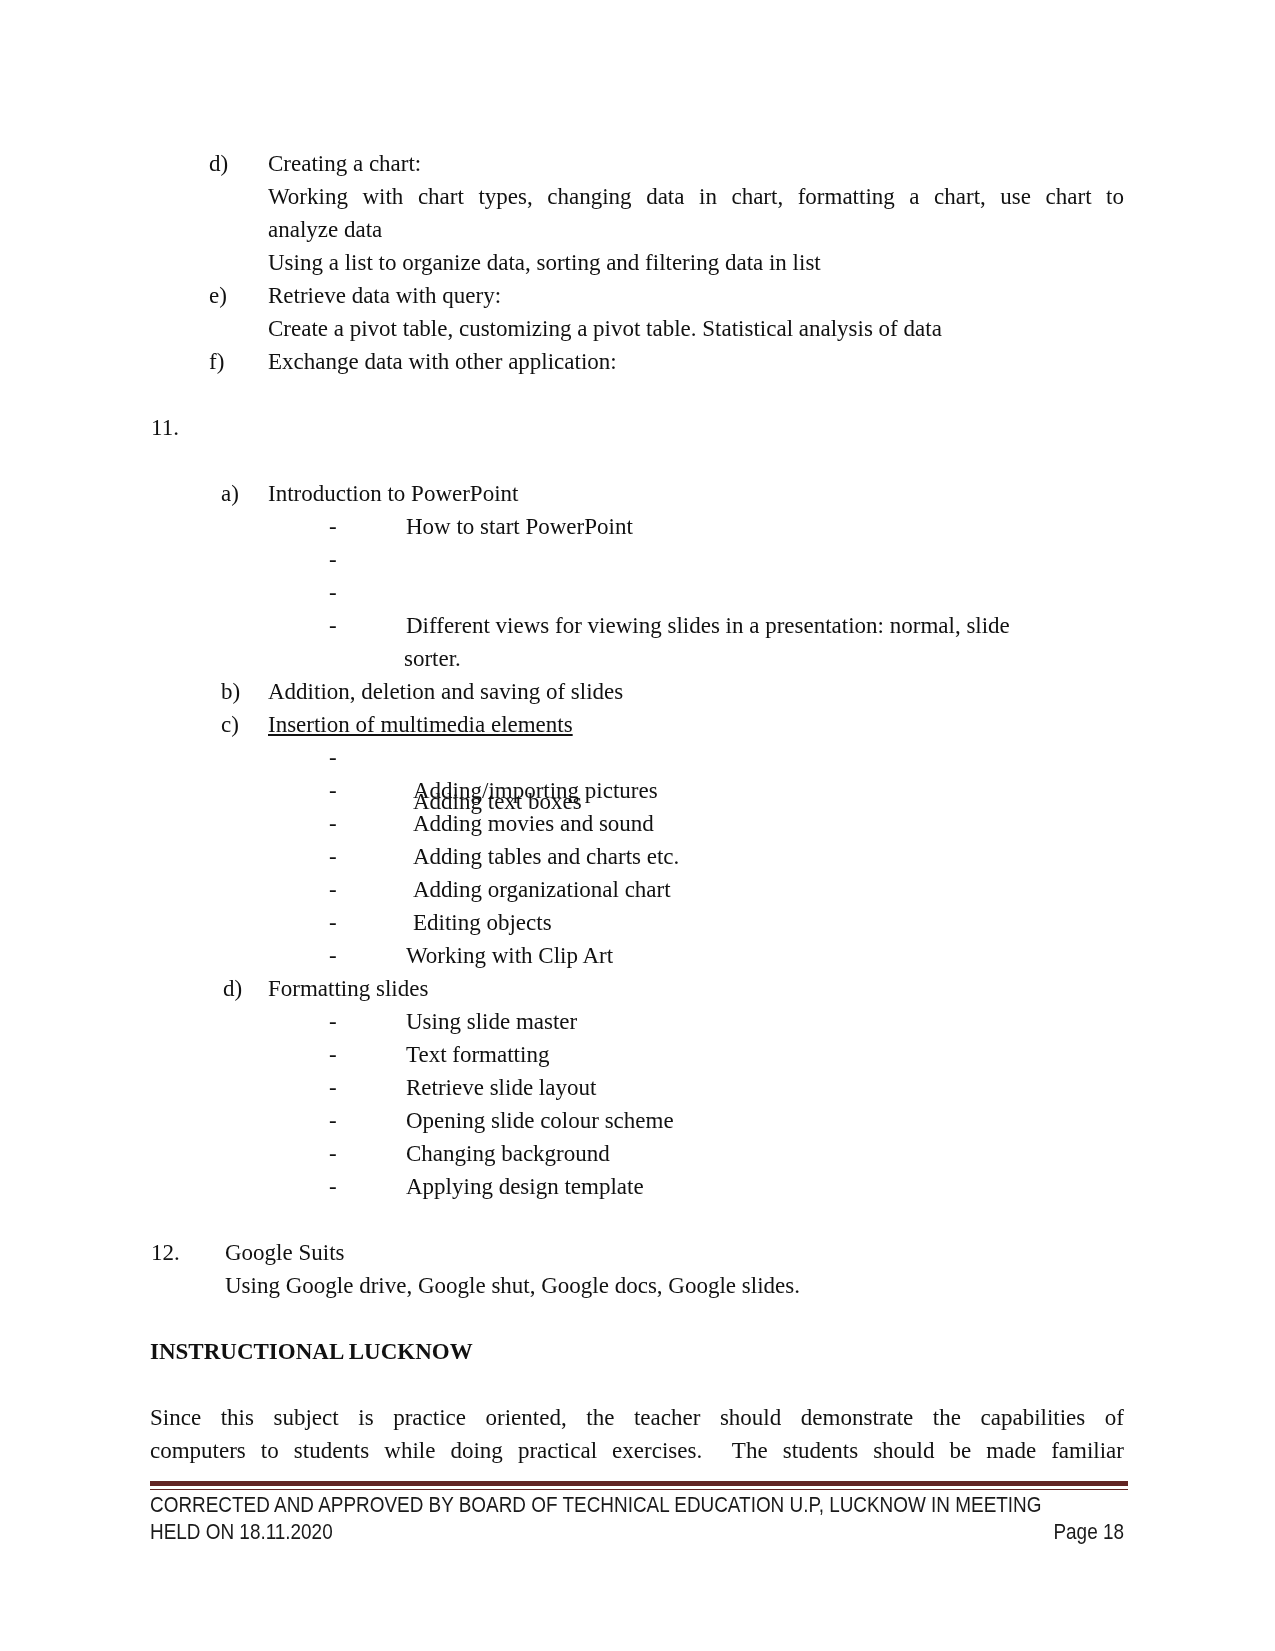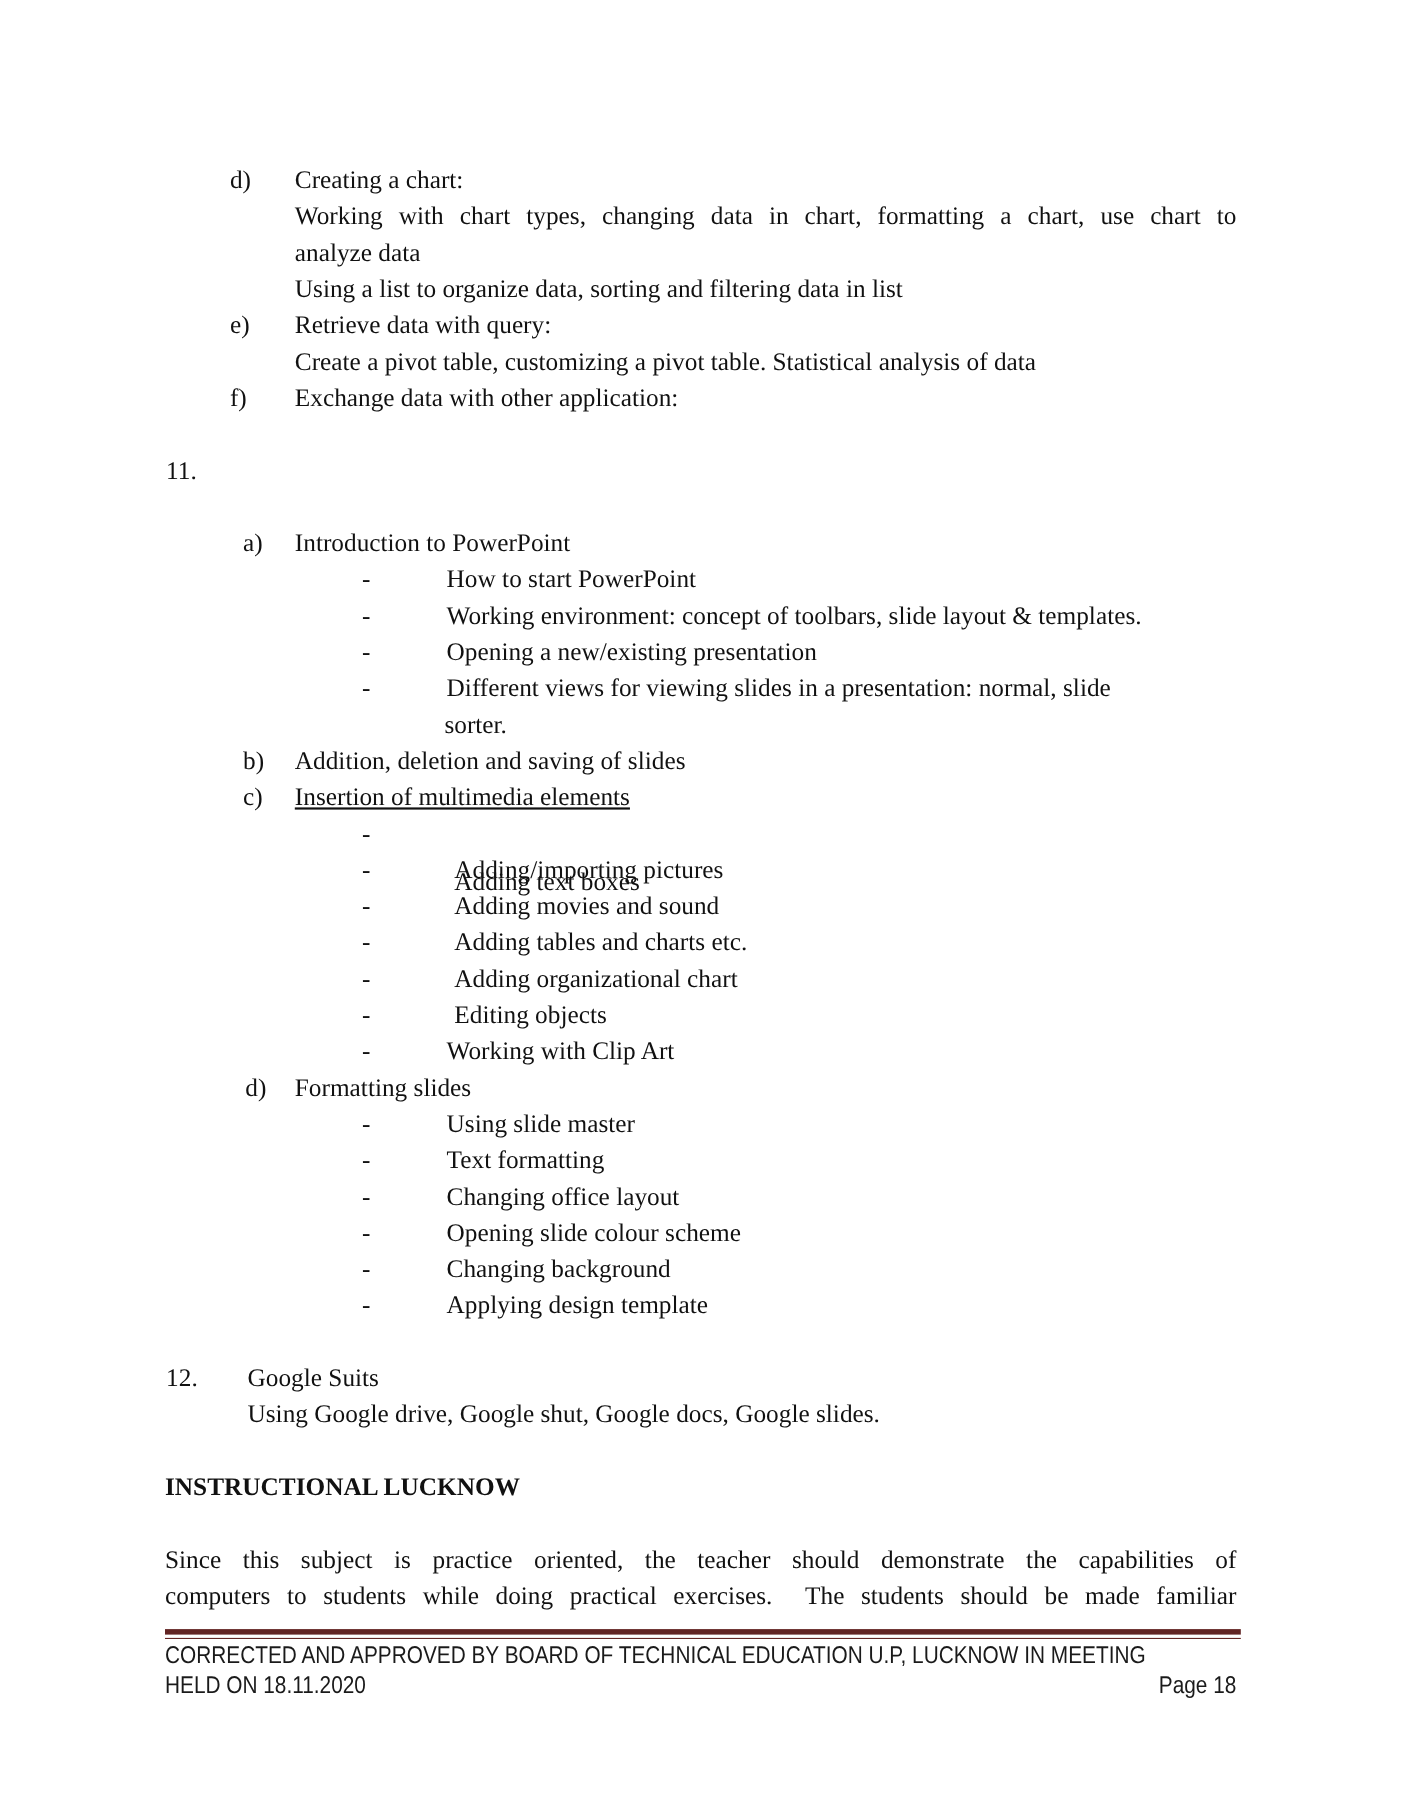--- a/index.html
+++ b/index.html
@@ -92,23 +92,21 @@
   <div class="ln" style="left:268px; top:348px;">Exchange data with other application:</div>
 
   <div class="ln" style="left:151px; top:414px;">11.</div>
 
   <div class="ln" style="left:221px; top:480px;">a)</div>
   <div class="ln" style="left:268px; top:480px;">Introduction to PowerPoint</div>
 
   <div class="ln" style="left:329px; top:513px;">-</div>
   <div class="ln" style="left:406px; top:513px;text-align:right;">How to start PowerPoint</div>
   <div class="ln" style="left:329px; top:546px;">-</div>
-  <div class="ln" style="left:406px; top:546px;">Working environment: concept of toolbars, slide layout &amp; templates.</div>
   <div class="ln" style="left:329px; top:579px;">-</div>
-  <div class="ln" style="left:406px; top:579px;">Opening a new/existing presentation</div>
   <div class="ln" style="left:329px; top:612px;">-</div>
   <div class="ln" style="left:406px; top:612px;">Different views for viewing slides in a presentation: normal, slide</div>
   <div class="ln" style="left:404px; top:645px;">sorter.</div>
 
   <div class="ln" style="left:221px; top:678px;">b)</div>
   <div class="ln" style="left:268px; top:678px;">Addition, deletion and saving of slides</div>
 
   <div class="ln" style="left:221px; top:711px;">c)</div>
   <div class="ln" style="left:268px; top:711px;text-decoration:underline;">Insertion of multimedia elements</div>
 
@@ -128,21 +126,21 @@
   <div class="ln" style="left:406px; top:942px;">Working with Clip Art</div>
 
   <div class="ln" style="left:223px; top:975px;">d)</div>
   <div class="ln" style="left:268px; top:975px;">Formatting slides</div>
 
   <div class="ln" style="left:329px; top:1008px;">-</div>
   <div class="ln" style="left:406px; top:1008px;">Using slide master</div>
   <div class="ln" style="left:329px; top:1041px;">-</div>
   <div class="ln" style="left:406px; top:1041px;">Text formatting</div>
   <div class="ln" style="left:329px; top:1074px;">-</div>
-  <div class="ln" style="left:406px; top:1074px;">Changing office layout</div>
+  <div class="ln" style="left:406px; top:1074px;">Retrieve slide layout</div>
   <div class="ln" style="left:329px; top:1107px;">-</div>
   <div class="ln" style="left:406px; top:1107px;">Opening slide colour scheme</div>
   <div class="ln" style="left:329px; top:1140px;">-</div>
   <div class="ln" style="left:406px; top:1140px;">Changing background</div>
   <div class="ln" style="left:329px; top:1173px;">-</div>
   <div class="ln" style="left:406px; top:1173px;">Applying design template</div>
 
   <div class="ln" style="left:151px; top:1239px;">12.</div>
   <div class="ln" style="left:225px; top:1239px;">Google Suits</div>
   <div class="ln" style="left:225px; top:1272px;">Using Google drive, Google shut, Google docs, Google slides.</div>

